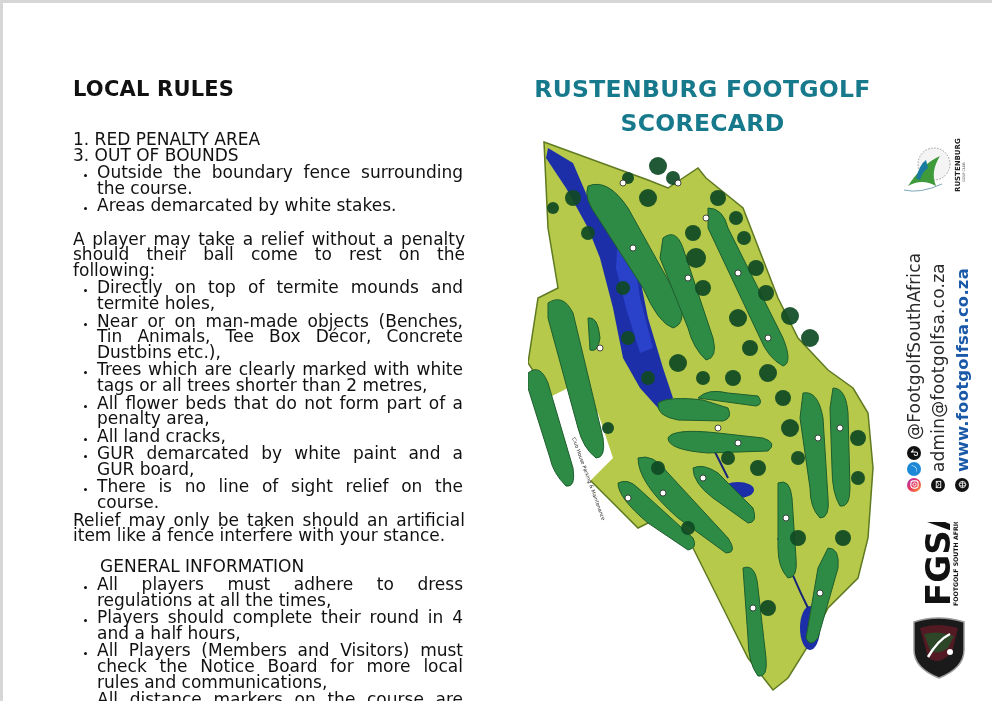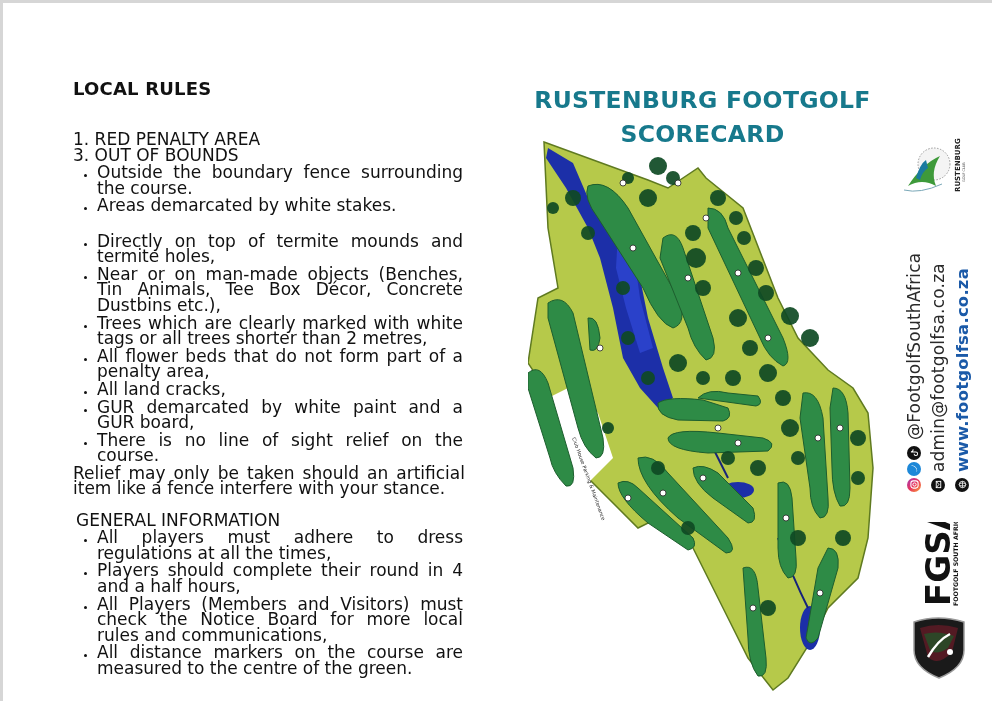--- a/index.html
+++ b/index.html
@@ -9,35 +9,35 @@
       font-family: "DejaVu Sans", sans-serif;
       color: #111111;
     }
     .frame-top { position: absolute; left: 0; top: 0; width: 992px; height: 3px; background: #d6d6d6; }
     .frame-left { position: absolute; left: 0; top: 0; width: 3px; height: 701px; background: #d6d6d6; }
 
     
     .left { position: absolute; left: 73px; top: 76px; width: 392px; }
     .heading {
       font-family: "DejaVu Sans", sans-serif; font-weight: bold;
-      font-size: 18px; letter-spacing: 0.2px; margin: 0; line-height: 26px;
+      font-size: 21px; letter-spacing: 0.2px; margin: 0; line-height: 26px;
     }
     .rules { position: absolute; left: 73px; top: 132px; width: 392px; font-size: 17px; line-height: 15.6px; }
     .line { margin: 0; }
     .justify { text-align: justify; text-align-last: left; }
     ul { margin: 0; padding: 0 0 0 22px; }
     li { margin: 2px; padding-left: 0; text-align: justify; }
     li::marker { font-size: 11px; }
     .gap { height: 15.6px; }
     .bold-caps { font-weight: bold; text-align: justify; letter-spacing: 0.3px; }
-    .gen-title { padding-left: 3px; }
+    .gen-title { padding-left: 3px; margin-left: 24px; }
 
     
     .title {
-      position: absolute; left: 520px; top: 83px; width: 365px;
+      position: absolute; left: 520px; top: 72px; width: 365px;
       text-align: center; color: #17798c; font-weight: bold;
       font-size: 23.5px; line-height: 34px; letter-spacing: 0.3px;
     }
 
     
     .map { position: absolute; left: 528px; top: 138px; width: 350px; height: 555px; }
 
     
     .club-logo { position: absolute; left: 900px; top: 134px; width: 70px; height: 72px; }
     .contacts {
@@ -68,20 +68,21 @@
 </div>
 
 <div class="rules">
   <p class="line">1. RED PENALTY AREA</p>
   <p class="line">3. OUT OF BOUNDS</p>
   <ul>
     <li>Outside the boundary fence surrounding the course.</li>
     <li>Areas demarcated by white stakes.</li>
   </ul>
   <div class="gap"></div>
+  <p class="line justify">A player may take a relief without a penalty should their ball come to rest on the following:</p>
   <ul>
     <li>Directly on top of termite mounds and termite holes,</li>
     <li>Near or on man-made objects (Benches, Tin Animals, Tee Box Décor, Concrete Dustbins etc.),</li>
     <li>Trees which are clearly marked with white tags or all trees shorter than 2 metres,</li>
     <li>All flower beds that do not form part of a penalty area,</li>
     <li>All land cracks,</li>
     <li>GUR demarcated by white paint and a GUR board,</li>
     <li>There is no line of sight relief on the course.</li>
   </ul>
   <p class="line justify">Relief may only be taken should an artificial item like a fence interfere with your stance.</p>

